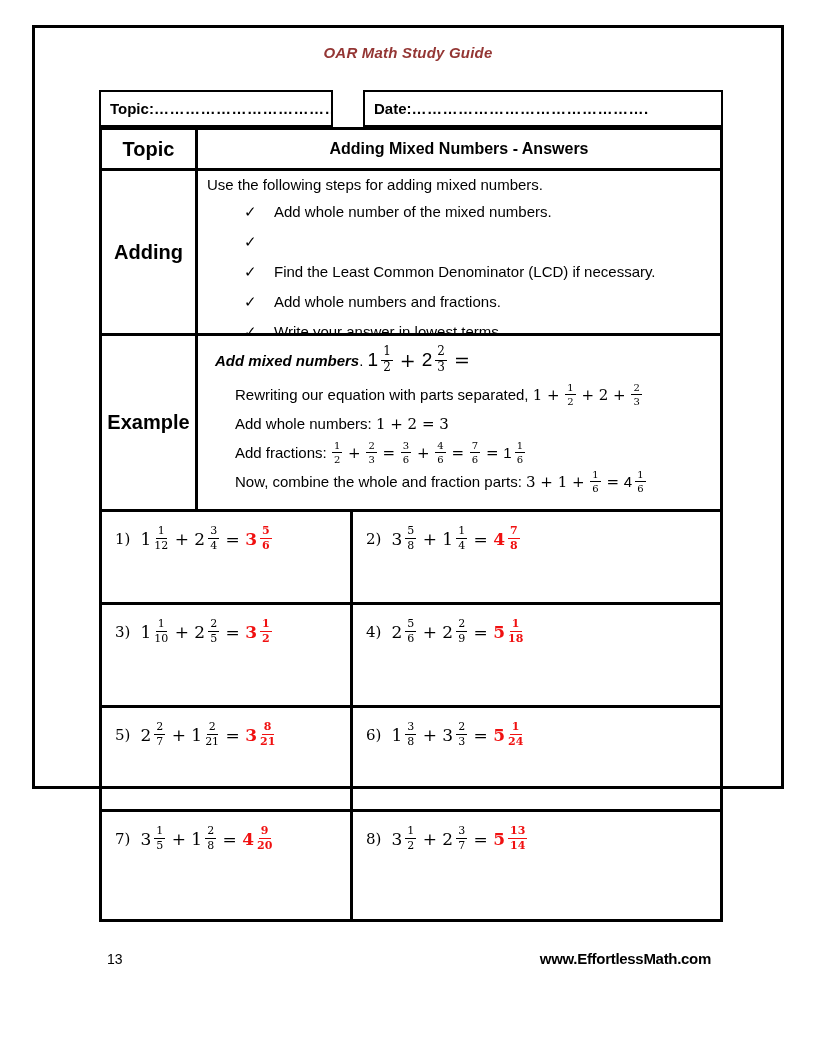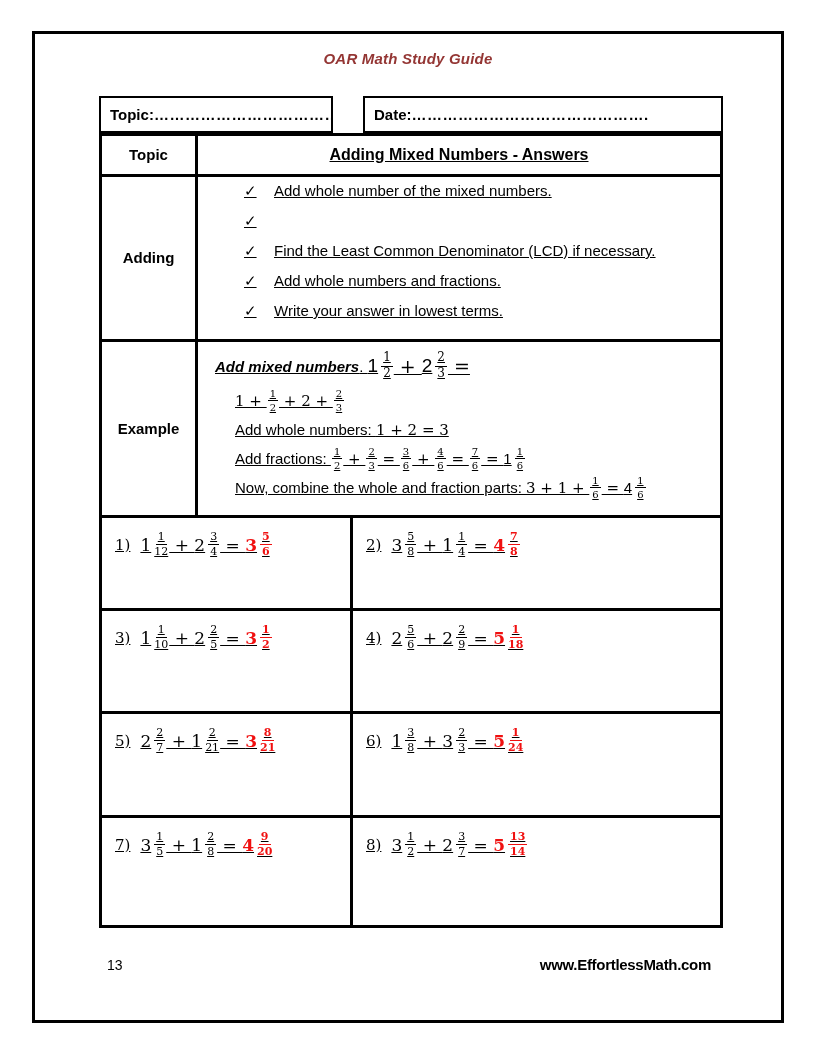--- a/index.html
+++ b/index.html
@@ -6,22 +6,22 @@
   html, body { background: #ffffff; }
   body {
     width: 816px; height: 1056px;
     font-family: "Liberation Sans", sans-serif;
     color: #000;
     position: relative;
     overflow: hidden;
   }
   .page-border {
     position: absolute;
-    left: 32px; top: 31px;
-    width: 752px; height: 992px;
+    left: 32px; top: 25px;
+    width: 752px; height: 764px;
     border: 3px solid #000;
     background: #fff;
   }
   
   .header-title {
     position: absolute;
     top: 16px; left: 0; right: 0;
     text-align: center;
     font-size: 15px;
     font-weight: bold;
@@ -58,25 +58,25 @@
   .t-row:last-child { border-bottom: none; flex: 1; }
   .label-cell {
     width: 96px;
     flex: 0 0 96px;
     border-right: 3px solid #000;
     display: flex;
     flex-direction: column;
     align-items: center;
     justify-content: center;
     font-weight: bold;
-    font-size: 15px;
+    font-size: 20px;
     text-align: center;
     line-height: 1.55;
   }
-  .content-cell { flex: 1; overflow: hidden; text-decoration: underline; }
+  .content-cell { flex: 1; overflow: hidden; }
 
   .row-topic { height: 41px; }
   .row-notes { height: 165px; }
   .row-example { height: 176px; }
 
   .topic-value {
     display: flex;
     align-items: center;
     justify-content: center;
     height: 100%;
@@ -182,20 +182,21 @@
       <div class="label-cell">Topic</div>
       <div class="content-cell">
         <div class="topic-value">Adding Mixed Numbers - Answers</div>
       </div>
     </div>
 
     <div class="t-row row-notes">
       <div class="label-cell">Adding</div>
       <div class="content-cell">
         <div class="notes-content">
+          <div class="notes-intro">Use the following steps for adding mixed numbers.</div>
           <div id="notes-list">
               <div class="note-item">
                 <span class="check">✓</span>
                 <span class="note-text">Add whole number of the mixed numbers.</span>
               </div>
               <div class="note-item">
                 <span class="check">✓</span>
               </div>
               <div class="note-item">
                 <span class="check">✓</span>
@@ -212,21 +213,21 @@
             </div>
         </div>
       </div>
     </div>
 
     <div class="t-row row-example">
       <div class="label-cell">Example</div>
       <div class="content-cell">
         <div class="example-content" id="example-content">
             <div class="ex-line lead"><span class="tok-bi">Add mixed numbers</span><span class="tok-text">. </span><span class="mixed tok-math"><span class="whole">1</span><span class="frac"><span class="num">1</span><span class="den">2</span></span></span><span class="math tok-math"> + </span><span class="mixed tok-math"><span class="whole">2</span><span class="frac"><span class="num">2</span><span class="den">3</span></span></span><span class="math tok-math"> =</span></div>
-            <div class="ex-line indent"><span class="math tok-math">1 + </span><span class="frac"><span class="num">1</span><span class="den">2</span></span><span class="math tok-math"> + 2 + </span><span class="frac"><span class="num">2</span><span class="den">3</span></span></div>
+            <div class="ex-line indent"><span class="tok-text">Rewriting our equation with parts separated, </span><span class="math tok-math">1 + </span><span class="frac"><span class="num">1</span><span class="den">2</span></span><span class="math tok-math"> + 2 + </span><span class="frac"><span class="num">2</span><span class="den">3</span></span></div>
             <div class="ex-line indent"><span class="tok-text">Add whole numbers: </span><span class="math tok-math">1 + 2 = 3</span></div>
             <div class="ex-line indent"><span class="tok-text">Add fractions: </span><span class="frac"><span class="num">1</span><span class="den">2</span></span><span class="math tok-math"> + </span><span class="frac"><span class="num">2</span><span class="den">3</span></span><span class="math tok-math"> = </span><span class="frac"><span class="num">3</span><span class="den">6</span></span><span class="math tok-math"> + </span><span class="frac"><span class="num">4</span><span class="den">6</span></span><span class="math tok-math"> = </span><span class="frac"><span class="num">7</span><span class="den">6</span></span><span class="math tok-math"> = </span><span class="mixed tok-math"><span class="whole">1</span><span class="frac"><span class="num">1</span><span class="den">6</span></span></span></div>
             <div class="ex-line indent"><span class="tok-text">Now, combine the whole and fraction parts: </span><span class="math tok-math">3 + 1 + </span><span class="frac"><span class="num">1</span><span class="den">6</span></span><span class="math tok-math"> = </span><span class="mixed tok-math"><span class="whole">4</span><span class="frac"><span class="num">1</span><span class="den">6</span></span></span></div>
           </div>
       </div>
     </div>
 
     <div class="t-row row-yourturn">
       <div class="content-cell">
         <div class="problems-grid" id="problems-grid">

